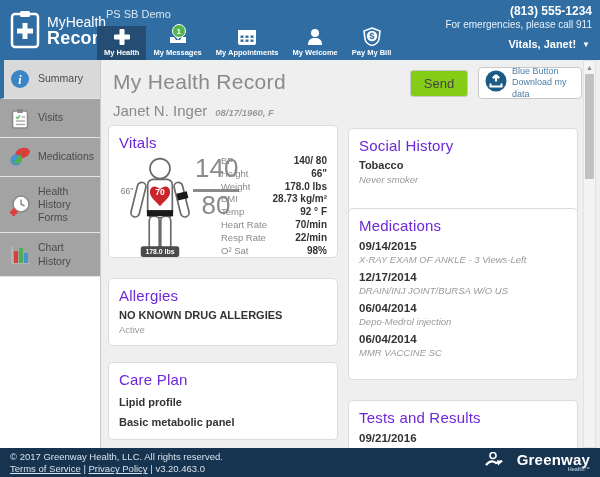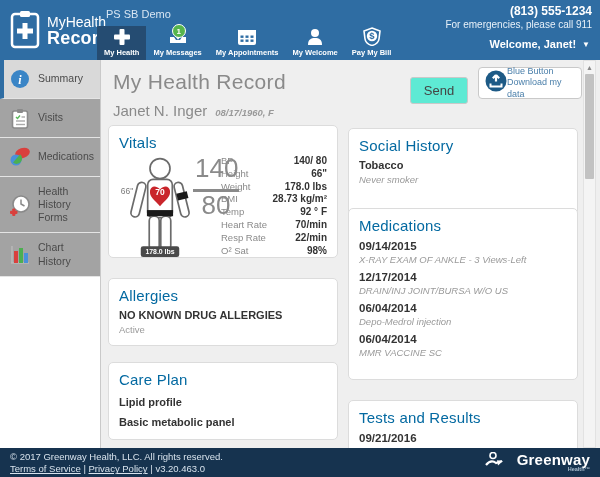--- a/index.html
+++ b/index.html
@@ -30,29 +30,29 @@
   
   .sidebar { position:absolute; left:0; top:60px; width:101px; bottom:29px; background:#fff; border-right:1px solid #c9c9c9; z-index:4; }
   .side-item { display:flex; align-items:center; gap:6px; border-bottom:1px solid #e4e4e4; padding:8px 4px 8px 8px; min-height:39px; cursor:pointer; background:#a3a3a3; }
   .side-item.active { background:#d9d9d9; border-left:4px solid #2f6da3; padding-left:4px; }
   .side-item .sicon { width:24px; min-width:24px; display:flex; justify-content:center; }
   .side-item .slabel { font-size:10.5px; color:#4a4a4a; line-height:1.25; }
 
   
   .content { position:absolute; left:101px; top:60px; right:0; bottom:29px; background:#efefef; overflow:hidden; }
   .page-title { position:absolute; left:12px; top:10px; font-size:21px; font-weight:300; color:#8a8a8a; letter-spacing:.3px; }
-  .send-btn { position:absolute; right:132px; top:10px; width:58px; height:27px; background:#5eead4; border:1px solid #c9c9c9; border-radius:3px; font-size:13px; color:#444; font-family:"Liberation Sans",sans-serif; cursor:pointer;margin-top:7px; }
-  .bluebtn { position:absolute; right:18px; top:7px; width:104px; height:32px; background:#fff; border:1px solid #c9c9c9; border-radius:4px; display:flex; align-items:center; padding:14px 6px; cursor:pointer; }
+  .send-btn { position:absolute; right:132px; top:10px; width:58px; height:27px; background:#84cc16; border:1px solid #c9c9c9; border-radius:3px; font-size:13px; color:#444; font-family:"Liberation Sans",sans-serif; cursor:pointer; }
+  .bluebtn { position:absolute; right:18px; top:7px; width:104px; height:32px; background:#fff; border:1px solid #c9c9c9; border-radius:4px; display:flex; align-items:center; gap:5px; padding:14px 6px; cursor:pointer; }
   .bluebtn-text { font-size:9px; color:#4a7faa; line-height:1.25; text-align:left; }
   .patient-row { position:absolute; left:12px; top:42px; display:flex; align-items:baseline; gap:8px; }
   .patient-name { font-size:15px; color:#8a8a8a; }
   .patient-dob { font-size:9.5px; font-weight:700; font-style:italic; color:#999; }
 
   .card { position:absolute; background:#fff; border:1px solid #dcdcdc; border-radius:5px; padding:8px 10px; width:230px; }
-  .card-title { font-size:15px; font-weight:300; color:#0369a1; letter-spacing:.2px; margin-bottom:4px; }
+  .card-title { font-size:15px; font-weight:300; color:#6d28d9; letter-spacing:.2px; margin-bottom:4px; }
 
   .card-vitals   { left:7px;  top:65px;  height:133px; }
   .card-allergy  { left:7px;  top:218px; height:68px; }
   .card-careplan { left:7px;  top:302px; height:78px; }
   .card-social   { left:247px; top:68px;  height:87px; }
   .card-proc     { left:247px; top:148px; height:172px; }
   .card-tests    { left:247px; top:340px; height:100px; }
 
   .vitals-body { position:relative; height:100px; }
   .vfigure { position:absolute; left:0; top:2px; }
@@ -108,21 +108,21 @@
     </div>
 
     <div class="env-label">PS SB Demo</div>
 
     <div class="phone-block">
       <div class="phone">(813) 555-1234</div>
       <div class="emergency">For emergencies, please call 911</div>
     </div>
 
     <div class="welcome">
-      <span>Welcome, Janet!</span>
+      <span>Vitals, Janet!</span>
       <span class="caret">▼</span>
     </div>
 
     <div class="nav-tabs">
       <div class="nav-tab active">
         <span class="nicon">
           <svg width="18" height="18" viewBox="0 0 18 18">
               <rect x="6.5" y="1" width="5" height="16" rx="1" fill="#fff"></rect>
               <rect x="1" y="6.5" width="16" height="5" rx="1" fill="#fff"></rect>
             </svg>

